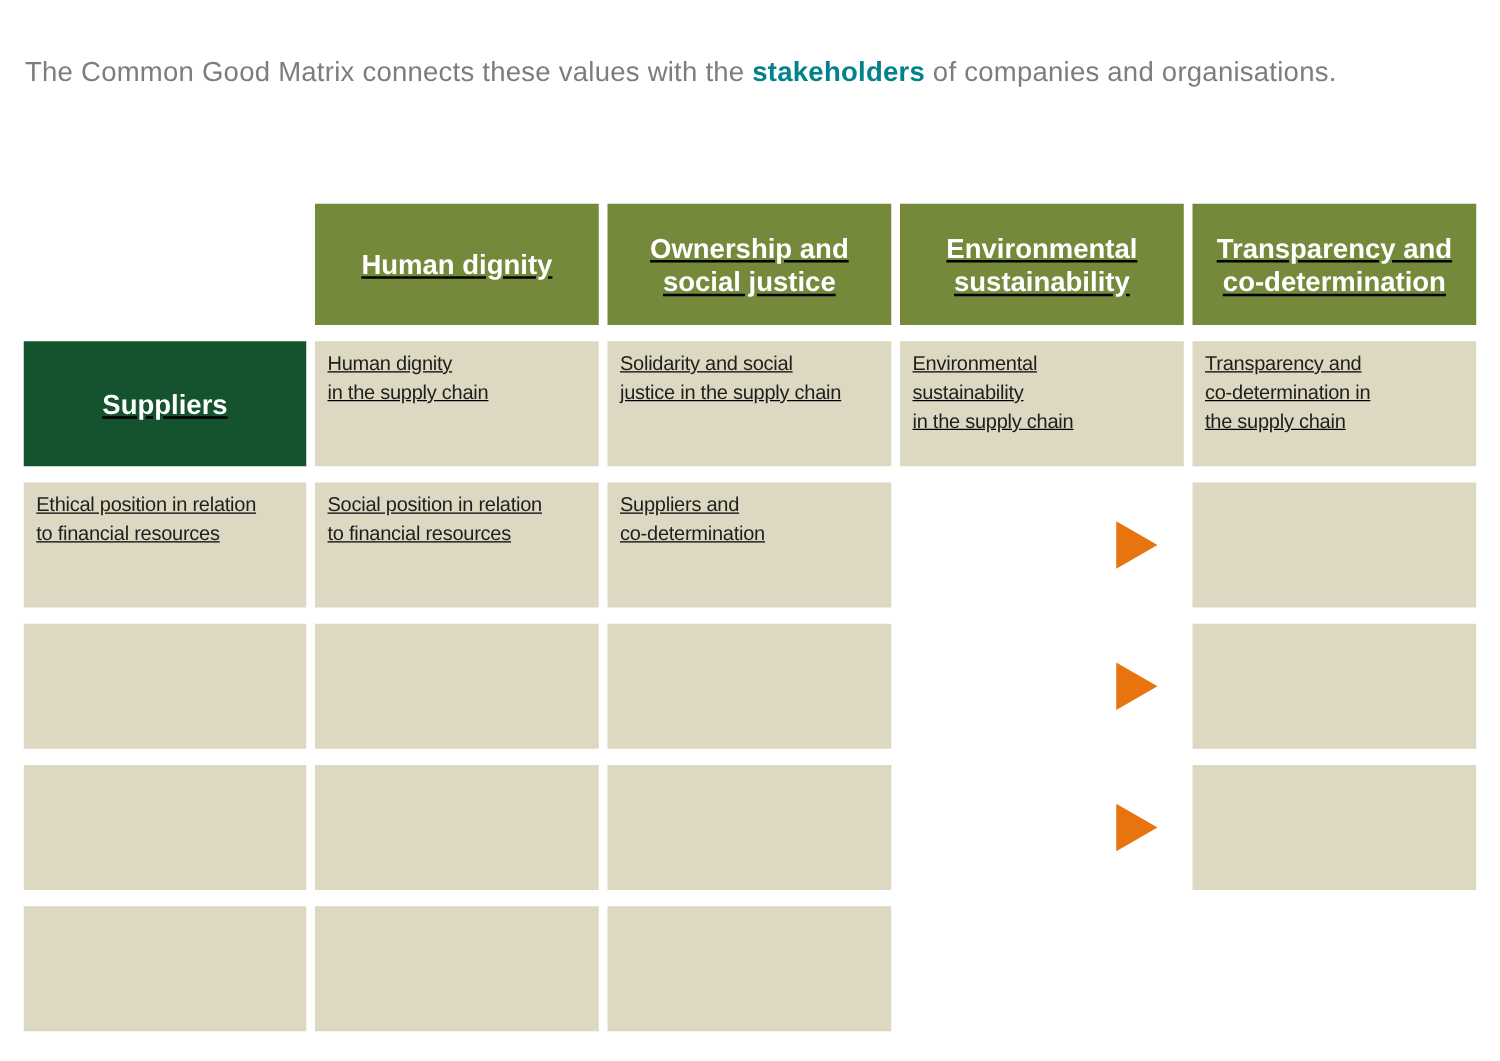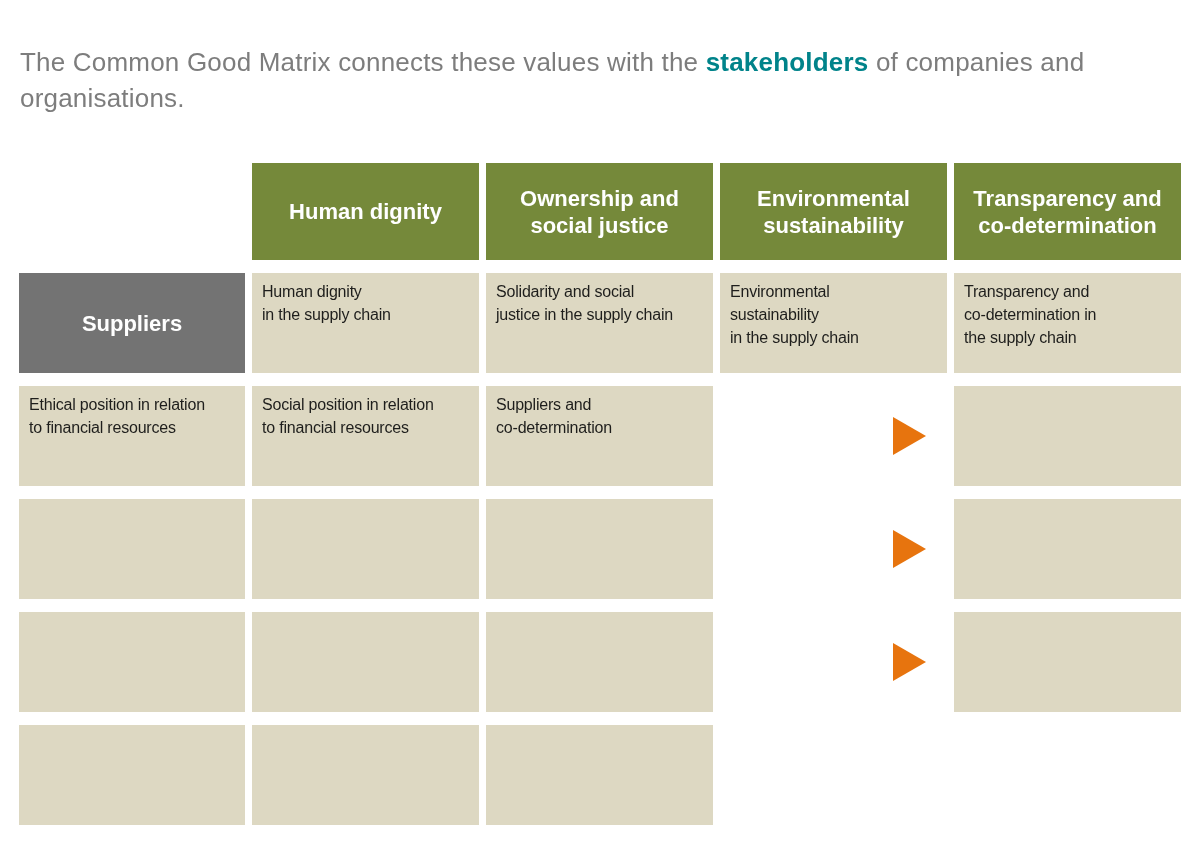--- a/index.html
+++ b/index.html
@@ -14,59 +14,60 @@
     height: 849px;
     overflow: hidden;
   }
 
   
   .intro {
     position: absolute;
     left: 20px;
     top: 18px;
     width: 1165px;
-    font-size: 26px;
+    font-size: 22px;
     line-height: 36px;
     color: #7d7d7d;
     letter-spacing: 0.2px;
   }
   .intro .highlight {
     color: #00838a;
     font-weight: bold;
   }
 
   
   .matrix {
     position: absolute;
     left: 19px;
     top: 163px;
     display: grid;
     grid-template-columns: 226px 227px 227px 227px 227px;
     grid-template-rows: 97px 100px 100px 100px 100px 100px;
     column-gap: 7px;
     row-gap: 13px;
+    text-decoration: underline;
   }
 
   .corner-spacer { background: transparent; }
 
   .col-header {
     background: #75893a;
     color: #ffffff;
     font-weight: bold;
     font-size: 22px;
     line-height: 27px;
     display: flex;
     align-items: center;
     justify-content: center;
     text-align: center;
     white-space: pre-line;
   }
 
   .row-header {
-    background: #737373;
+    background: #14532d;
     color: #ffffff;
     font-weight: bold;
     font-size: 22px;
     line-height: 25px;
     display: flex;
     align-items: center;
     justify-content: center;
     text-align: center;
     white-space: pre-line;
   }

